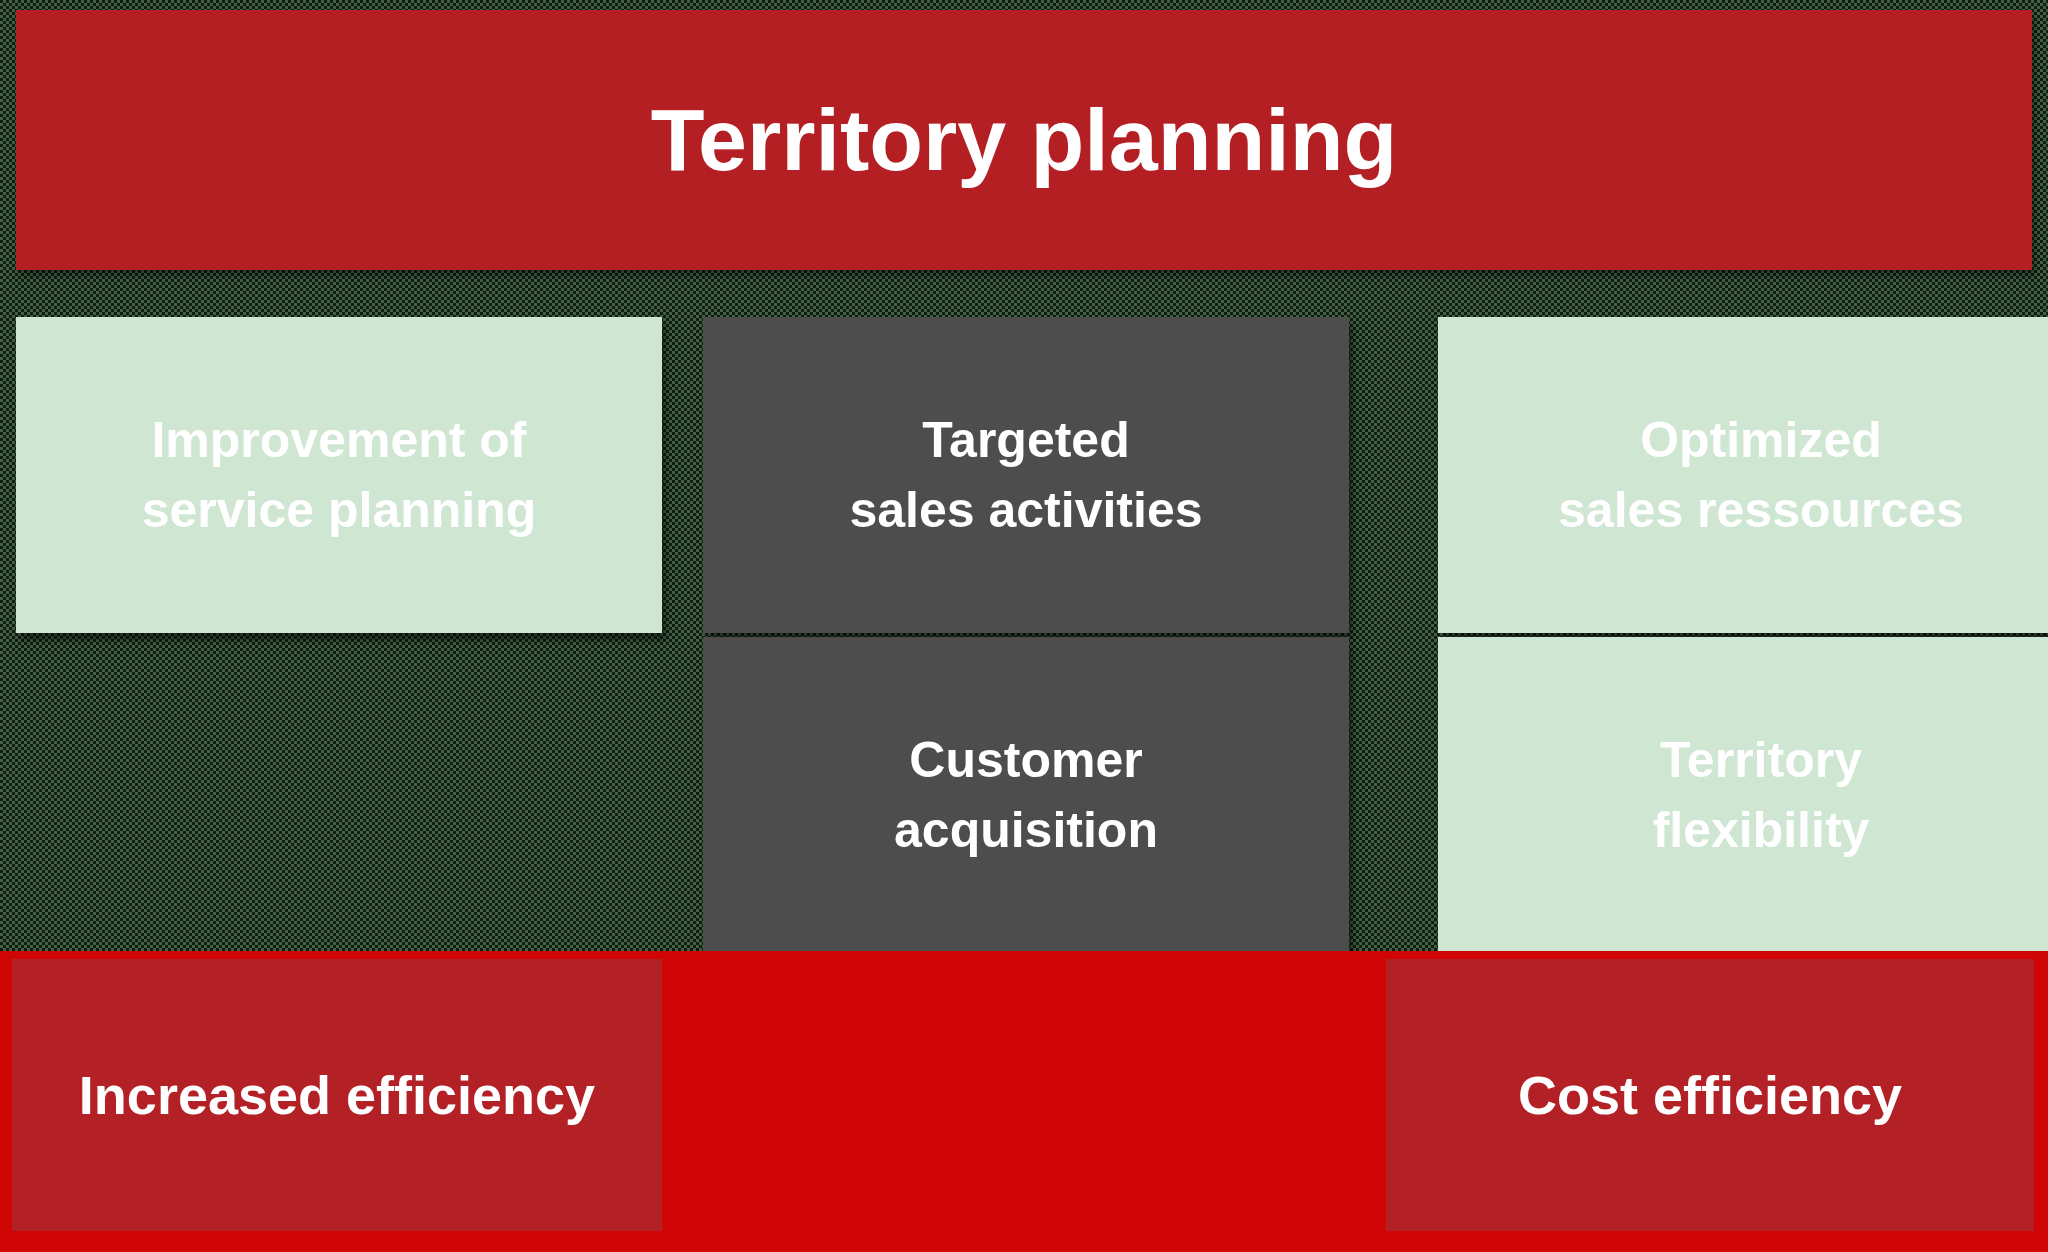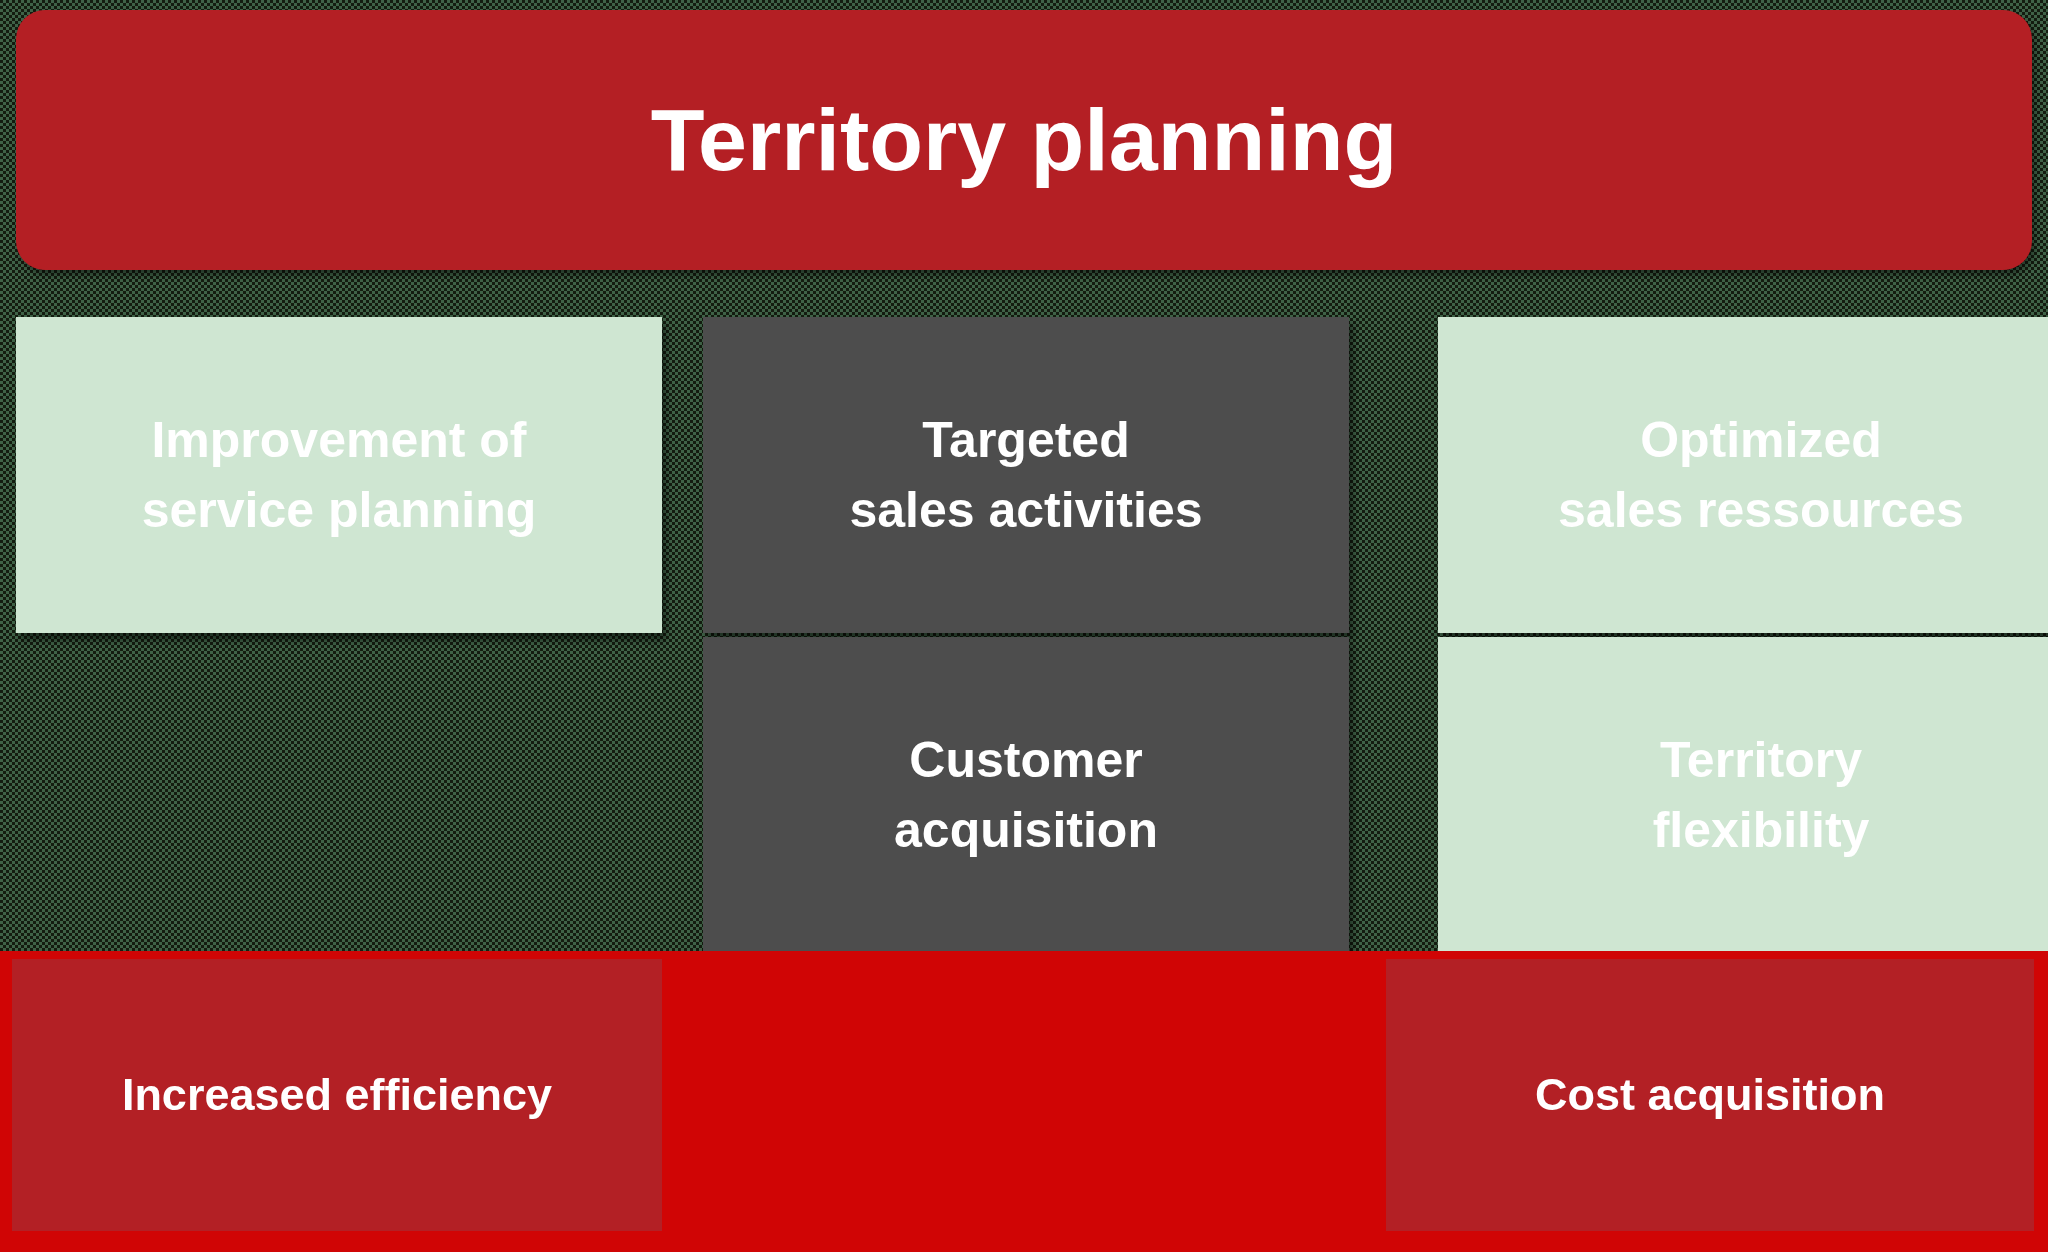--- a/index.html
+++ b/index.html
@@ -27,21 +27,20 @@
     position: absolute;
     left: 16px;
     top: 10px;
     width: 2016px;
     height: 260px;
     background: #b41f24;
     display: flex;
     align-items: center;
     justify-content: center;
     box-shadow: 3px 5px 7px rgba(0,0,0,0.45);
-    border-radius: 29px;
   }
   .banner-title {
     color: #ffffff;
     font-size: 88px;
     font-weight: 700;
     letter-spacing: 0px;
     text-align: center;
   }
 
   
@@ -90,21 +89,21 @@
     display: flex;
     align-items: center;
     justify-content: center;
   }
   .result-box.col-1 { left: 12px;  width: 650px; }
   .result-box.col-2 { left: 700px; width: 648px; }
   .result-box.col-3 { left: 1386px; width: 648px; }
 
   .result-label {
     color: #ffffff;
-    font-size: 45px;
+    font-size: 54px;
     font-weight: 700;
     text-align: left;
   }
 </style>
 </head>
 <body>
 
 <div class="page">
 
   <div class="banner">
@@ -145,17 +144,17 @@
       <span>Territory</span>
       <span>flexibility</span>
     </div>
   </div>
 
   <div class="bottom-strip">
     <div class="result-box col-1">
       <div class="result-label">Increased efficiency</div>
     </div>
     <div class="result-box col-3">
-      <div class="result-label">Cost acquisition</div>
+      <div class="result-label">Cost efficiency</div>
     </div>
   </div>
 
 </div>
 
 </body></html>

